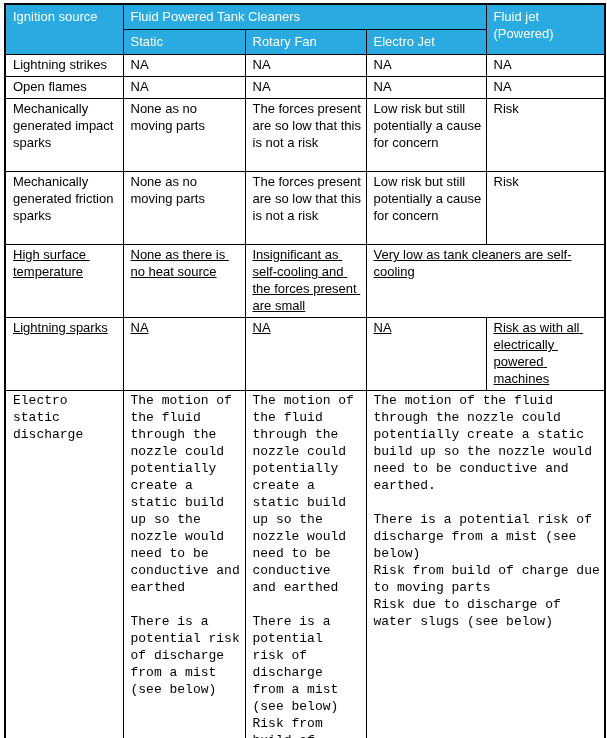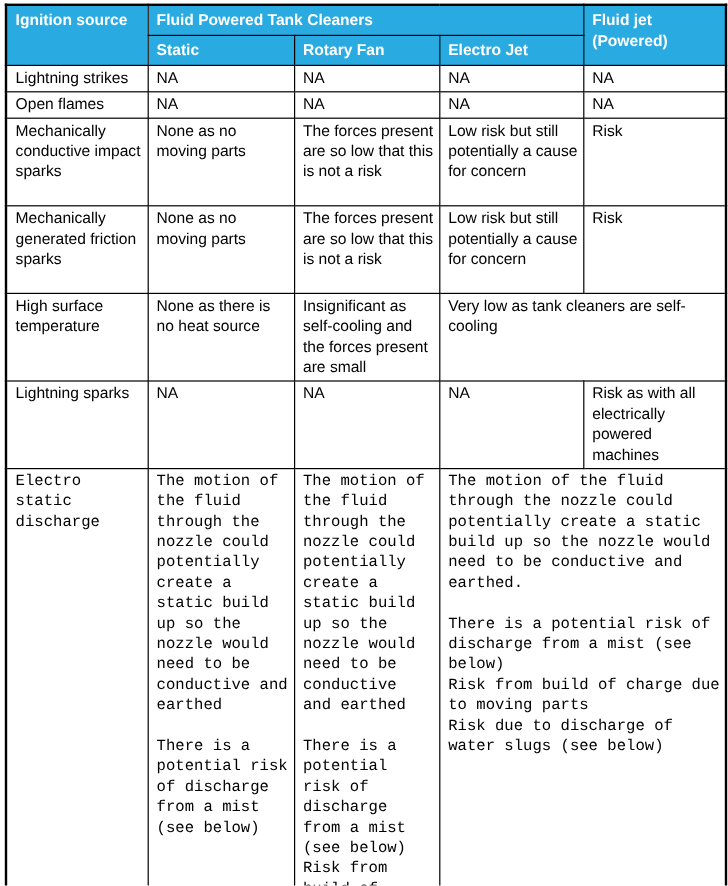--- a/index.html
+++ b/index.html
@@ -31,30 +31,30 @@
     white-space: pre-wrap;
     overflow: hidden;
     word-wrap: break-word;
   }
   table.risk-table {
     border: 2px solid #000000;
   }
   table.risk-table th {
     background: var(--header-bg, #29ABE2);
     color: var(--header-fg, #ffffff);
-    font-weight: bold;
+    font-weight: normal;
     padding-top: 3px;
     padding-bottom: 4px;
   }
   th.group-header {
     text-align: center;
   }
   tr.one-line td { height: 16px; margin-left: 16px; }
   tr.row-impact td, tr.row-friction td { height: 68px; }
-  tr.row-surface td, tr.row-electric td { height: 68px; }
+  tr.row-surface td, tr.row-electric td { height: 68px; text-decoration: underline; }
   tr.row-electro td { height: 296px; font-family: Liberation Mono, monospace; }
   tr.row-adiabatic td { height: 33px; }
 </style>
 </head>
 <body>
 
 <div class="page">
   <table class="risk-table">
     <colgroup>
       <col style="width:118px">
@@ -84,21 +84,21 @@
         <td>NA</td>
       </tr>
       <tr class="one-line">
         <td>Open flames</td>
         <td>NA</td>
         <td>NA</td>
         <td>NA</td>
         <td>NA</td>
       </tr>
       <tr class="row-impact">
-        <td>Mechanically conductive impact sparks</td>
+        <td>Mechanically generated impact sparks</td>
         <td>None as no moving parts</td>
         <td>The forces present are so low that this is not a risk</td>
         <td>Low risk but still potentially a cause for concern</td>
         <td>Risk</td>
       </tr>
       <tr class="row-friction">
         <td>Mechanically generated friction sparks</td>
         <td>None as no moving parts</td>
         <td>The forces present are so low that this is not a risk</td>
         <td>Low risk but still potentially a cause for concern</td>

